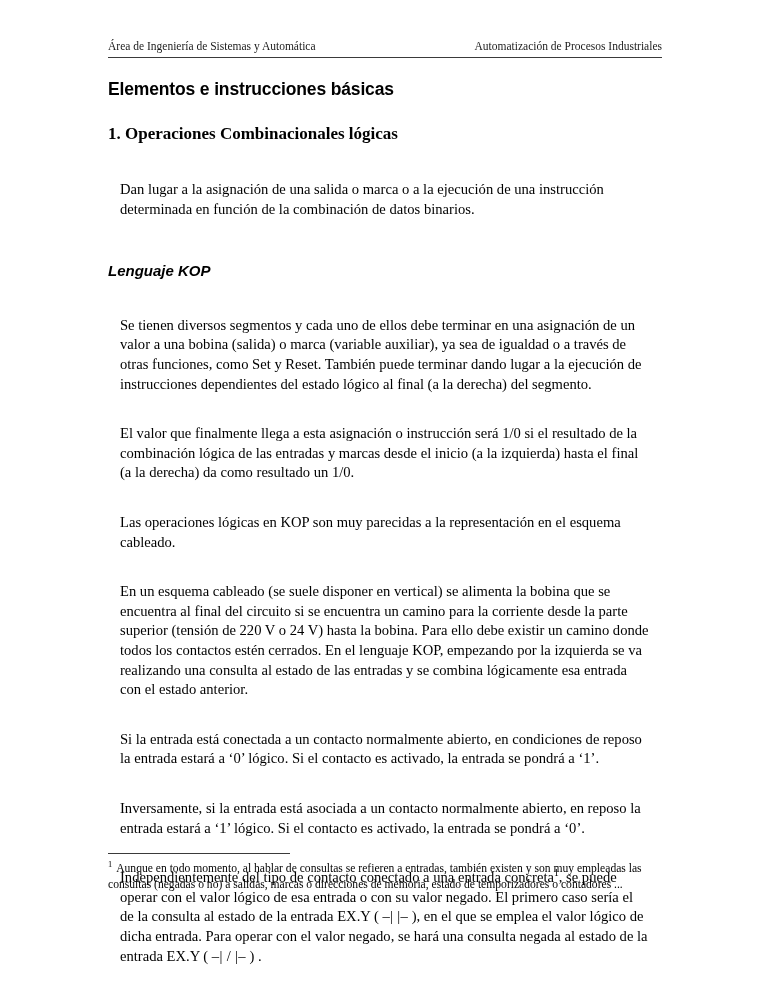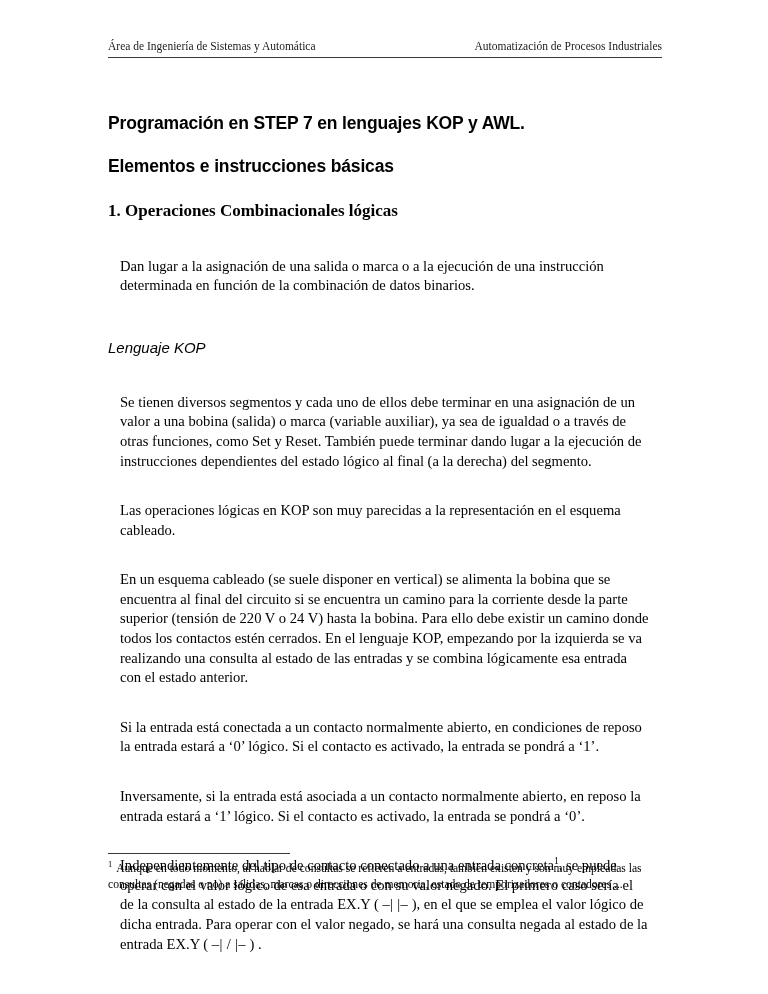--- a/index.html
+++ b/index.html
@@ -65,21 +65,21 @@
     font-family: "Liberation Serif", "DejaVu Serif", serif;
     font-weight: bold;
     font-size: 17px;
     line-height: 1.25;
     margin: 0;
     padding-top: 22px;
   }
 
   .sub-heading {
     font-family: "Liberation Sans", "DejaVu Sans", sans-serif;
-    font-weight: normal;
+    font-weight: bold;
     font-style: italic;
     font-size: 15px;
     line-height: 1.25;
     margin: 0;
     padding-top: 31px;
   }
 
   
   p.body {
     font-family: "Liberation Serif", "DejaVu Serif", serif;
@@ -134,32 +134,32 @@
 
 <div class="page">
 
   <div class="content">
 
     <div class="page-header">
       <span class="hdr-left">Área de Ingeniería de Sistemas y Automática</span>
       <span class="hdr-right">Automatización de Procesos Industriales</span>
     </div>
 
-    <h1 class="doc-title">Programación en STEP 7 en lenguajes KOP y AWL.</h1>
 
     <h2 class="doc-subtitle">Elementos e instrucciones básicas</h2>
 
     <h3 class="section-heading">1. Operaciones Combinacionales lógicas</h3>
 
     <p class="body gap-intro">Dan lugar a la asignación de una salida o marca o a la ejecución de una instrucción determinada en función de la combinación de datos binarios.</p>
 
     <h4 class="sub-heading">Lenguaje KOP</h4>
 
     <p class="body gap-first">Se tienen diversos segmentos y cada uno de ellos debe terminar en una asignación de un valor a una bobina (salida) o marca (variable auxiliar), ya sea de igualdad o a través de otras funciones, como Set y Reset. También puede terminar dando lugar a la ejecución de instrucciones dependientes del estado lógico al final (a la derecha) del segmento.</p>
 
+    <p class="body gap-normal">El valor que finalmente llega a esta asignación o instrucción será 1/0 si el resultado de la combinación lógica de las entradas y marcas desde el inicio (a la izquierda) hasta el final (a la derecha) da como resultado un 1/0.</p>
 
     <p class="body gap-normal">Las operaciones lógicas en KOP son muy parecidas a la representación en el esquema cableado.</p>
 
     <p class="body gap-normal">En un esquema cableado (se suele disponer en vertical) se alimenta la bobina que se encuentra al final del circuito si se encuentra un camino para la corriente desde la parte superior (tensión de 220 V o 24 V) hasta la bobina. Para ello debe existir un camino donde todos los contactos estén cerrados. En el lenguaje KOP, empezando por la izquierda se va realizando una consulta al estado de las entradas y se combina lógicamente esa entrada con el estado anterior.</p>
 
     <p class="body gap-normal">Si la entrada está conectada a un contacto normalmente abierto, en condiciones de reposo la entrada estará a ‘0’ lógico. Si el contacto es activado, la entrada se pondrá a ‘1’.</p>
 
     <p class="body gap-normal">Inversamente, si la entrada está asociada a un contacto normalmente abierto, en  reposo la entrada estará a ‘1’ lógico. Si el contacto es activado, la entrada se pondrá a ‘0’.</p>
 
     <p class="body gap-normal">

